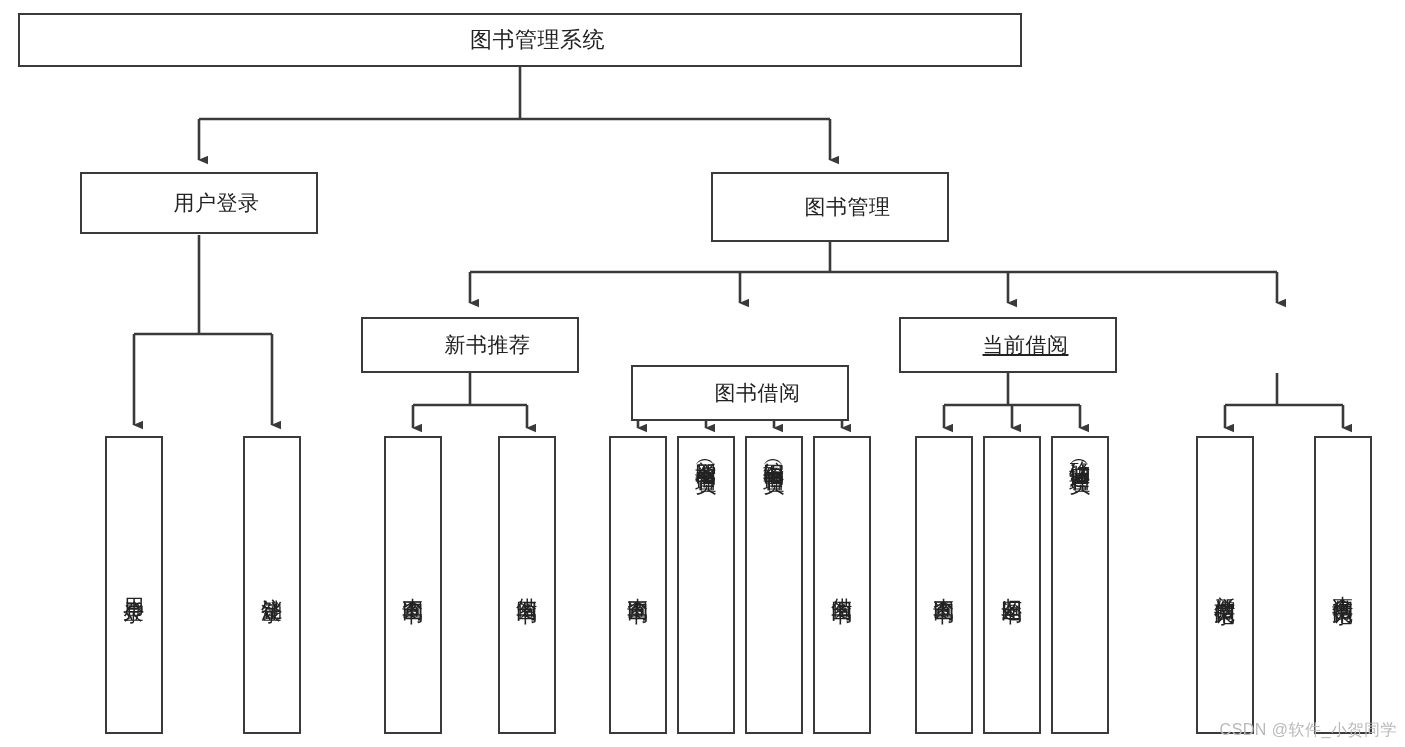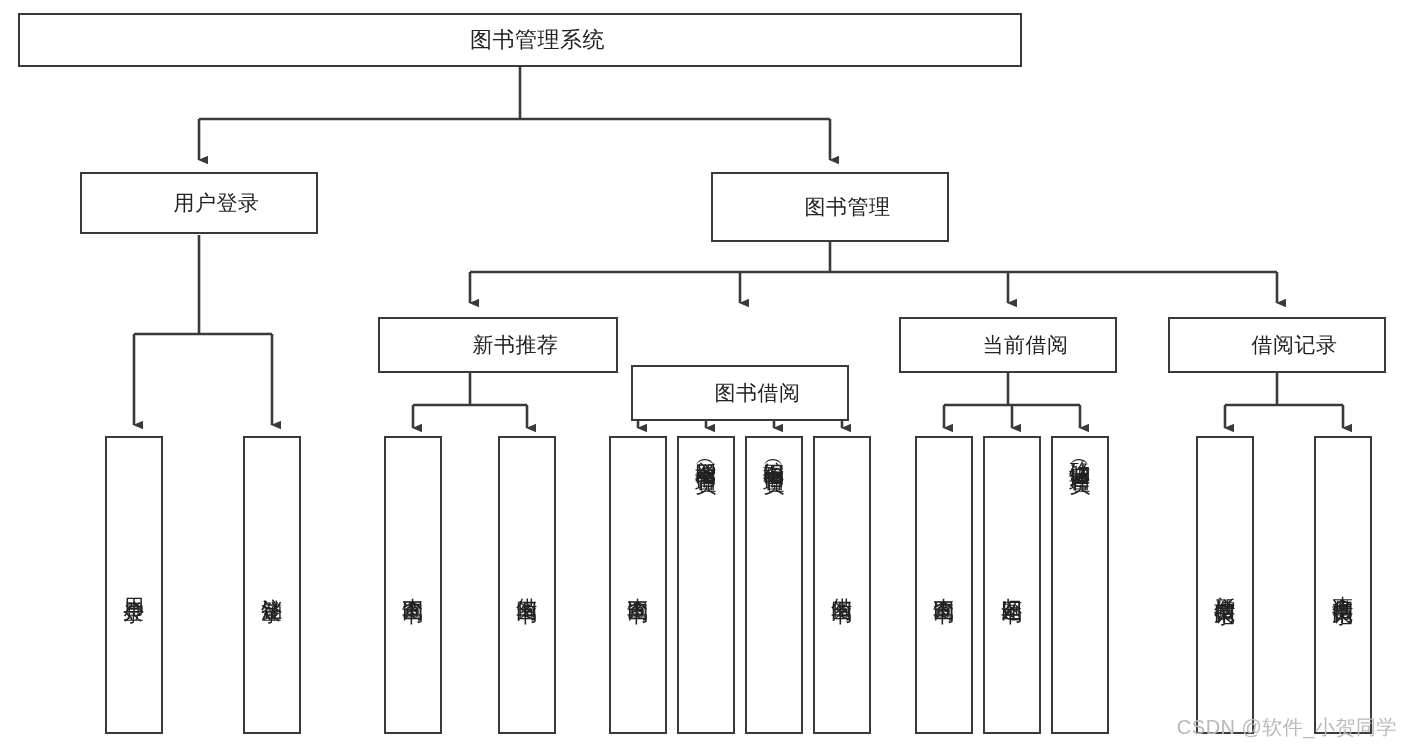--- a/index.html
+++ b/index.html
@@ -56,21 +56,21 @@
     letter-spacing: 2px;
     padding: 6px 0;
   }
   .node.vertical.top-align {
     justify-content: flex-start;
   }
   #watermark {
     position: absolute;
     right: 8px;
     bottom: 6px;
-    font-size: 20px;
+    font-size: 16px;
     color: #b9b9b9;
     letter-spacing: 0.5px;
     white-space: nowrap;
     font-family: "Liberation Sans", "DejaVu Sans", sans-serif;
   }
 </style>
 </head>
 <body>
 
 <div id="diagram-root">
@@ -124,24 +124,23 @@
       <path d="M1225,405 L1225,428" marker-end="url(#arrowhead)"></path>
       <path d="M1343,405 L1343,428" marker-end="url(#arrowhead)"></path>
     </g>
   </svg>
 
   <div class="node horizontal root" style="left:18px; top:13px; width:1004px; height:54px;">图书管理系统</div>
 
   <div class="node horizontal" style="left:80px; top:172px; width:238px; height:62px;">用户登录</div>
   <div class="node horizontal" style="left:711px; top:172px; width:238px; height:70px;">图书管理</div>
 
-  <div class="node horizontal" style="left:378px; top:317px; width:240px; height:56px;text-align:right;">新书推荐</div>
+  <div class="node horizontal" style="left:361px; top:317px; width:218px; height:56px;text-align:right;">新书推荐</div>
   <div class="node horizontal" style="left:631px; top:317px; width:218px; height:56px;margin-top:48px;">图书借阅</div>
-  <div class="node horizontal" style="left:899px; top:317px; width:218px; height:56px;">当前借阅</div>
-  <div class="node horizontal" style="left:1168px; top:317px; width:218px; height:56px;">借阅记录</div>
+  <div class="node horizontal" style="left:899px; top:317px; width:218px; height:56px;text-decoration:underline;">当前借阅</div>
 
   <div class="node vertical" style="left:105px; top:436px; width:58px; height:298px;">用户登录</div>
   <div class="node vertical" style="left:243px; top:436px; width:58px; height:298px;">注销登录</div>
 
   <div class="node vertical" style="left:384px; top:436px; width:58px; height:298px;">查询图书</div>
   <div class="node vertical" style="left:498px; top:436px; width:58px; height:298px;">借阅图书</div>
 
   <div class="node vertical" style="left:609px; top:436px; width:58px; height:298px;">查询图书</div>
   <div class="node vertical top-align" style="left:677px; top:436px; width:58px; height:298px;">新增图书（管理员）</div>
   <div class="node vertical top-align" style="left:745px; top:436px; width:58px; height:298px;">编辑图书（管理员）</div>

